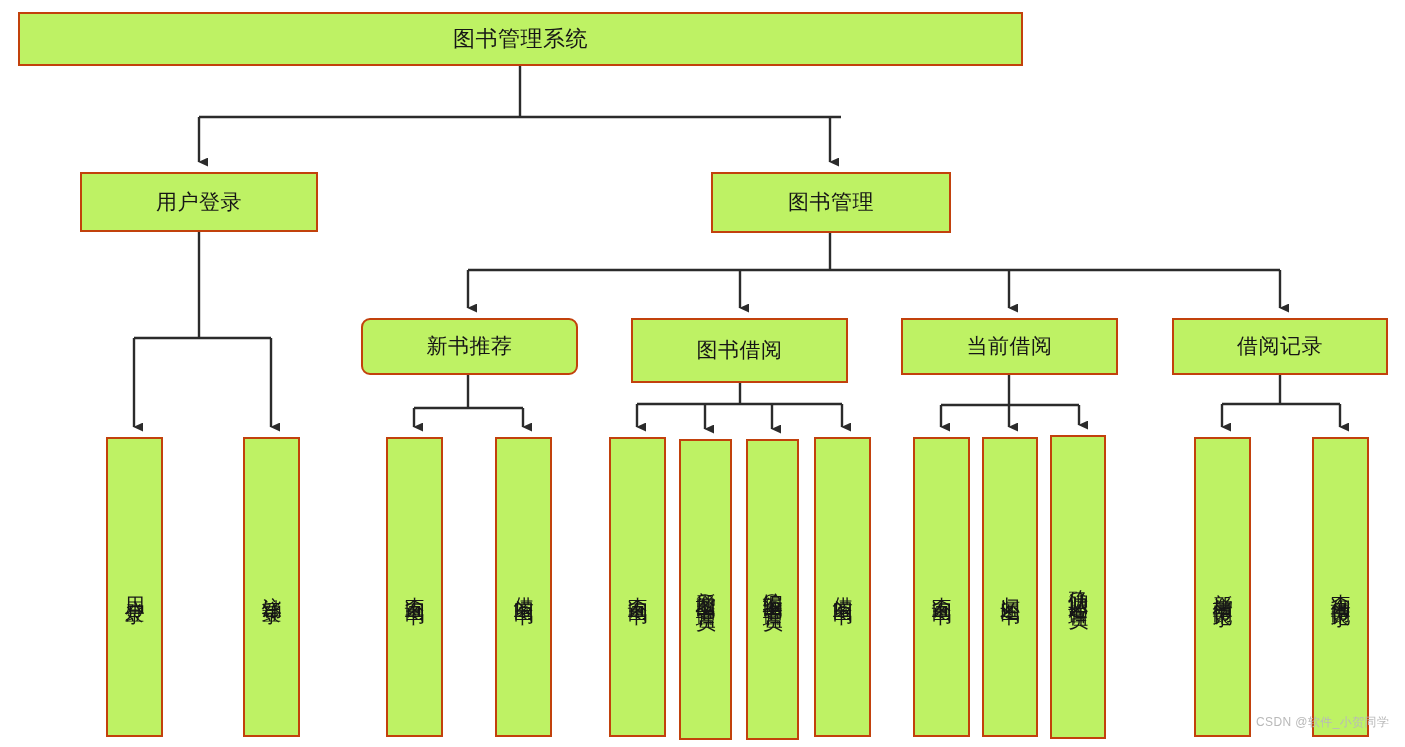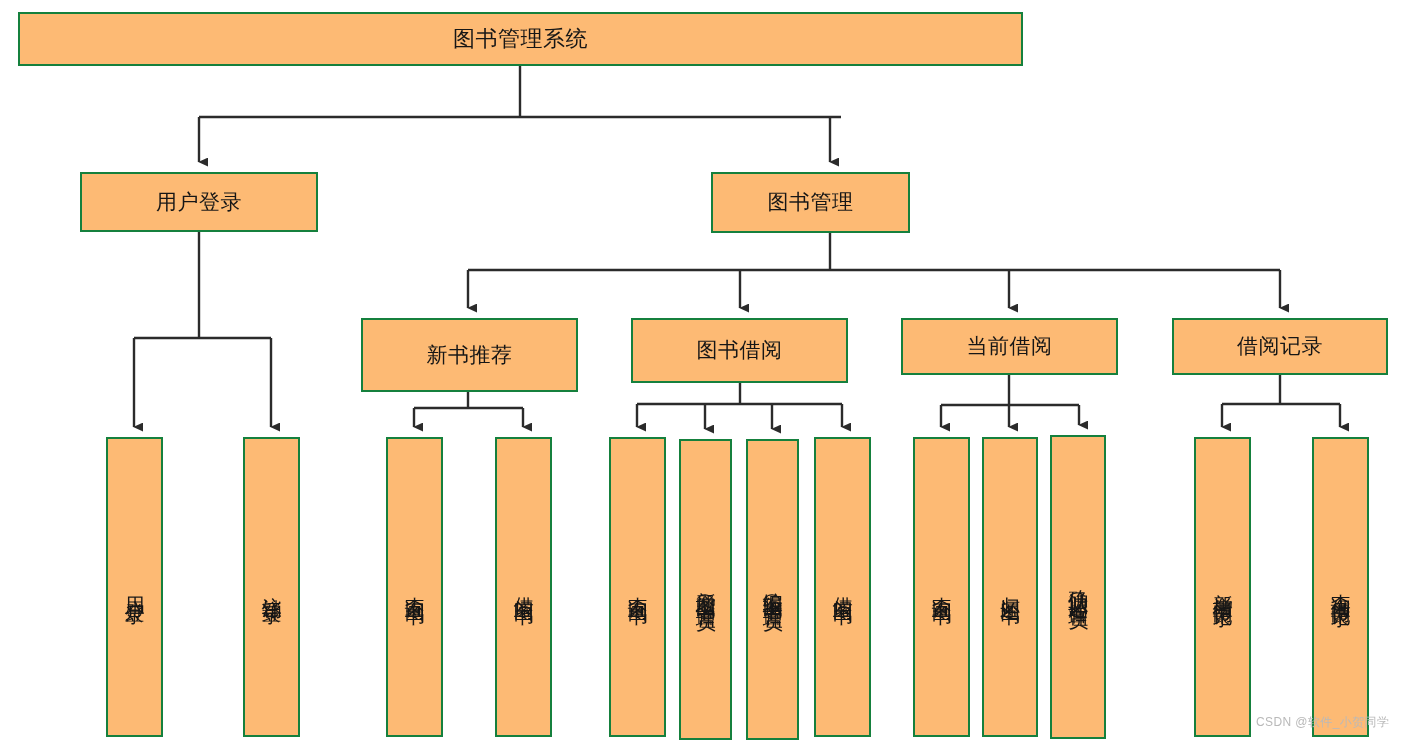--- a/index.html
+++ b/index.html
@@ -21,22 +21,22 @@
   #diagram-svg {
     position: absolute;
     left: 0;
     top: 0;
     width: 1405px;
     height: 747px;
   }
   .node-box {
     position: absolute;
     box-sizing: border-box;
-    background: #fdba74;
-    border: 2px solid #15803d;
+    background: #bef264;
+    border: 2px solid #c2410c;
     display: flex;
     align-items: center;
     justify-content: center;
     color: #1a1a1a;
   }
   .node-label {
     font-size: 21px;
     line-height: 1.18;
     letter-spacing: 0.5px;
     white-space: nowrap;
@@ -120,25 +120,25 @@
   </svg>
 
   <div class="node-box root-box" style="left:18px; top:12px; width:1005px; height:54px;">
     <span class="node-label">图书管理系统</span>
   </div>
 
   <div class="node-box" style="left:80px; top:172px; width:238px; height:60px;">
     <span class="node-label">用户登录</span>
   </div>
 
-  <div class="node-box" style="left:711px; top:172px; width:199px; height:61px;">
+  <div class="node-box" style="left:711px; top:172px; width:240px; height:61px;">
     <span class="node-label">图书管理</span>
   </div>
 
-  <div class="node-box" style="left:361px; top:318px; width:217px; height:74px;">
+  <div class="node-box" style="left:361px; top:318px; width:217px; height:57px;border-radius:9px;">
     <span class="node-label">新书推荐</span>
   </div>
 
   <div class="node-box" style="left:631px; top:318px; width:217px; height:65px;">
     <span class="node-label">图书借阅</span>
   </div>
 
   <div class="node-box" style="left:1172px; top:318px; width:216px; height:57px;">
     <span class="node-label">借阅记录</span>
   </div>

